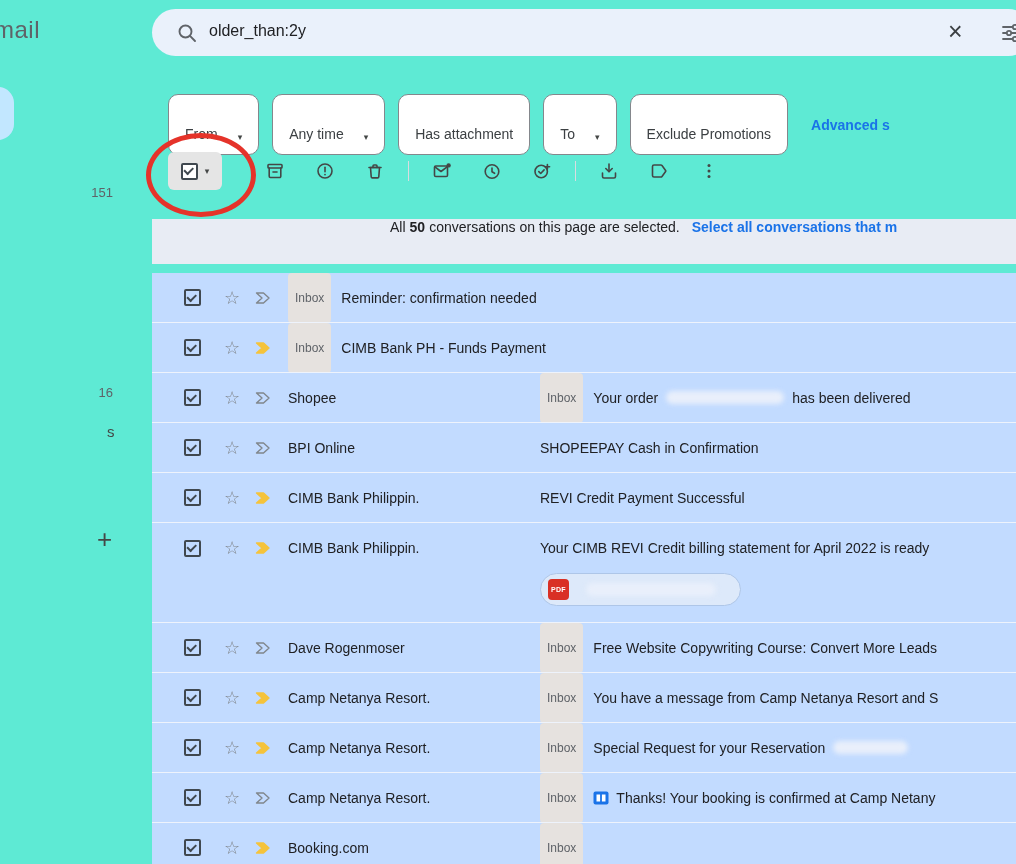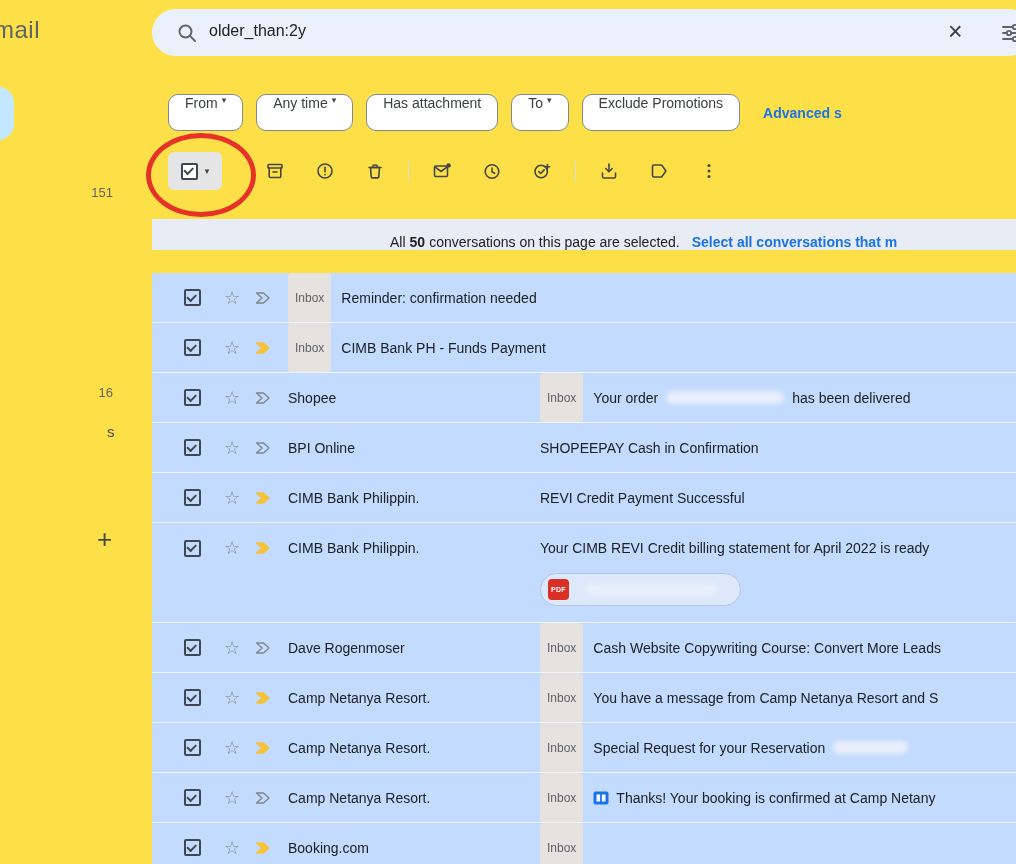--- a/index.html
+++ b/index.html
@@ -1,50 +1,50 @@
 <!DOCTYPE html>
 <html><head>
 <meta charset="utf-8">
 <style>
   html,body{margin:0;padding:0;background:#fff;}
   body{font-family:"Liberation Sans","DejaVu Sans",sans-serif;}
-  .screen{position:relative;width:1016px;height:864px;background:#fde047;overflow:hidden;}
+  .screen{position:relative;width:1016px;height:864px;background:#5eead4;overflow:hidden;}
 
   
   .logo{position:absolute;left:-6px;top:16px;font-size:24px;color:#5f6368;letter-spacing:.5px;}
   .compose{position:absolute;left:-20px;top:87px;width:34px;height:53px;background:#c2e7ff;border-radius:16px;}
   .cnt{position:absolute;width:30px;text-align:right;font-size:13px;color:#5f6368;}
   .cnt151{left:83px;top:185px;}
   .cnt16{left:83px;top:385px;}
   .lbl-s{position:absolute;left:107px;top:423px;font-size:15px;font-weight:500;color:#444746;}
   .plus{position:absolute;left:97px;top:524px;font-size:26px;font-weight:300;color:#444746;cursor:pointer;}
 
   
   .searchbar{position:absolute;left:152px;top:9px;width:880px;height:47px;background:#eaf1fb;border-radius:26px;display:flex;align-items:center;}
   .s-ic{position:absolute;left:24px;top:13px;}
   .query{position:absolute;left:57px;top:13px;font-size:16px;color:#202124;}
   .clear{position:absolute;left:796px;top:8px;font-size:25px;color:#3c4043;cursor:pointer;}
   .tune{position:absolute;left:849px;top:13px;}
 
   
   .chips{position:absolute;left:168px;top:94px;display:flex;align-items:center;gap:13px;white-space:nowrap;}
-  .chip{display:inline-flex;align-items:flex-start;gap:4px;height:35px;padding:0 16px;border:1px solid #84878c;border-radius:10px;font-size:14px;font-weight:500;color:#3c4043;background:#fff;cursor:pointer;}
+  .chip{display:inline-flex;align-items:flex-end;gap:20px;height:35px;padding:12px 16px;border:1px solid #84878c;border-radius:10px;font-size:14px;font-weight:500;color:#3c4043;background:#fff;cursor:pointer;}
   .caret{font-size:9px;color:#444746;}
   .advanced{margin-left:10px;color:#1a73e8;font-size:14px;font-weight:700;cursor:pointer;}
 
   
   .toolbar{position:absolute;left:168px;top:150px;height:42px;display:flex;align-items:center;}
   .selbox{display:flex;align-items:center;justify-content:center;gap:7px;width:54px;height:38px;background:#e5e5e5;border-radius:6px;margin-right:28px;cursor:pointer;}
   .cb{width:13px;height:13px;border:2px solid #40484f;border-radius:2px;position:relative;flex:none;background:#fff;}
   .cb::after{content:"";position:absolute;left:1px;top:2.5px;width:7px;height:3.5px;border-left:2px solid #40484f;border-bottom:2px solid #40484f;transform:rotate(-45deg);}
   .tb-ic{width:30px;height:30px;display:flex;align-items:center;justify-content:center;margin:0 10px;cursor:pointer;border-radius:50%;}
   .tb-div{width:1px;height:20px;background:#dadce0;margin:0 8px;}
 
   
-  .banner{position:absolute;left:152px;top:219px;width:864px;height:31px;background:#e8ecf4;display:flex;align-items:flex-end;white-space:nowrap;padding-left:238px;box-sizing:border-box;font-size:14px;color:#202124;}
+  .banner{position:absolute;left:152px;top:219px;width:864px;height:45px;background:#e8ecf4;display:flex;align-items:flex-start;white-space:nowrap;padding-left:238px;box-sizing:border-box;font-size:14px;color:#202124;}
   .b-text{display:inline-flex;gap:4px;}
   .b-text b{font-weight:700;}
   .b-link{margin-left:12px;color:#1a73e8;font-weight:700;cursor:pointer;}
 
   
   .list{position:absolute;left:152px;top:273px;width:864px;}
   .row{height:50px;display:flex;align-items:center;background:#c2dbff;padding-left:32px;border-bottom:1px solid #eef3fc;white-space:nowrap;overflow:hidden;box-sizing:border-box;cursor:pointer;}
   .row .cb{margin-right:21px;background:transparent;}
   .star{width:20px;font-size:18px;line-height:1;color:#80868b;margin-right:13px;text-align:center;}
   .marker{width:18px;height:18px;margin-right:15px;flex:none;}
@@ -273,21 +273,21 @@
     </div>
 
     <div class="row">
       <span class="cb"></span>
       <span class="star">☆</span>
       <svg class="marker" viewBox="0 0 18 18">
           <polygon points="1.5,4 8.5,4 14,9 8.5,14 1.5,14 7,9"></polygon>
         </svg>
       <span class="sender">Dave Rogenmoser</span>
       <span class="chip-lbl">Inbox</span>
-      <span class="subject">Cash Website Copywriting Course: Convert More Leads</span>
+      <span class="subject">Free Website Copywriting Course: Convert More Leads</span>
     </div>
 
     <div class="row">
       <span class="cb"></span>
       <span class="star">☆</span>
       <svg class="marker on" viewBox="0 0 18 18">
           <polygon points="1.5,4 8.5,4 14,9 8.5,14 1.5,14 7,9"></polygon>
         </svg>
       <span class="sender">Camp Netanya Resort.</span>
       <span class="chip-lbl">Inbox</span>

